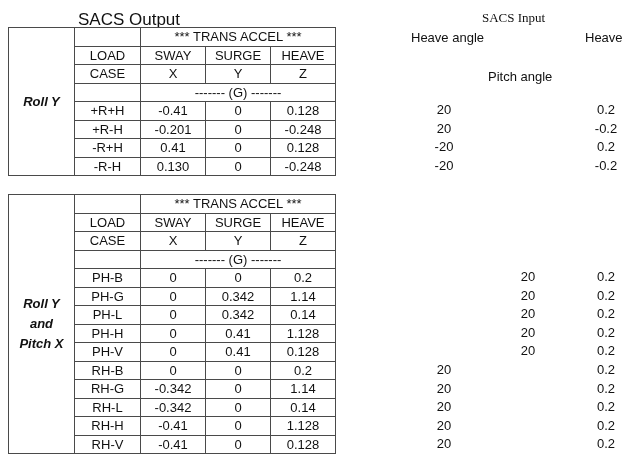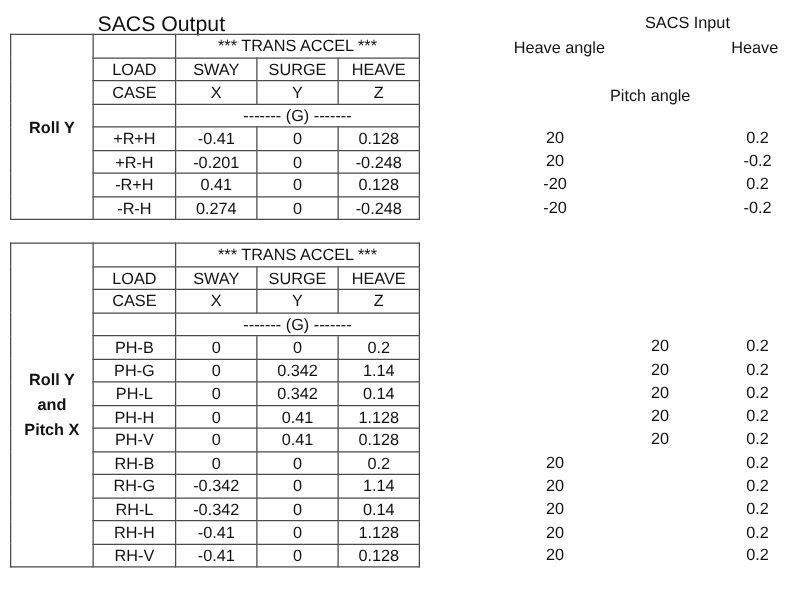--- a/index.html
+++ b/index.html
@@ -2,31 +2,31 @@
 <html><head>
 <meta charset="utf-8">
 <style>
   html, body { margin: 0; padding: 0; background: #ffffff; }
   body {
     width: 639px; height: 475px; position: relative; overflow: hidden;
     font-family: "Liberation Sans", sans-serif; font-size: 13px; color: #111111;
   }
   .abs { position: absolute; }
   .title-out { left: 78px; top: 10px; font-size: 17px; }
-  .title-in { left: 516px; top: 10px; font-size: 13px; }
+  .title-in { left: 482px; top: 10px; font-size: 13px; font-family: Liberation Serif, serif; }
   .in-hdr { top: 30px; font-size: 13px; }
   table.sacs {
     position: absolute; border-collapse: collapse; table-layout: fixed;
   }
   table.sacs td {
     border: 1px solid #4a4a4a; padding: 0; text-align: center;
     height: 17.5px; line-height: 17px; font-size: 13px; white-space: nowrap;
   }
   table.sacs td.group {
-    font-weight: bold; font-size: 13px; line-height: 20px;
+    font-weight: bold; font-style: italic; font-size: 13px; line-height: 20px;
     vertical-align: middle;
   }
   .col-group { width: 66px; }
   .col-case { width: 66px; }
   .col-val { width: 65px; }
   .in-table { position: absolute; left: 400px; width: 239px; }
   .in-row { position: absolute; height: 18.5px; line-height: 18px; width: 239px; text-decoration: underline; }
   .in-cell { position: absolute; text-align: center; font-size: 13px; }
   .c-roll { left: 16px; width: 56px; }
   .c-pitch { left: 100px; width: 56px; }
@@ -84,21 +84,21 @@
     <td>-0.248</td>
   </tr>
   <tr>
     <td>-R+H</td>
     <td>0.41</td>
     <td>0</td>
     <td>0.128</td>
   </tr>
   <tr>
     <td>-R-H</td>
-    <td>0.274</td>
+    <td>0.130</td>
     <td>0</td>
     <td>-0.248</td>
   </tr>
 </tbody>
   </table>
 
 <div class="in-table" style="top:101px;">
   <div class="in-row" style="top:0px;">
     <span class="in-cell c-roll">20</span>
     <span class="in-cell c-pitch"></span>

